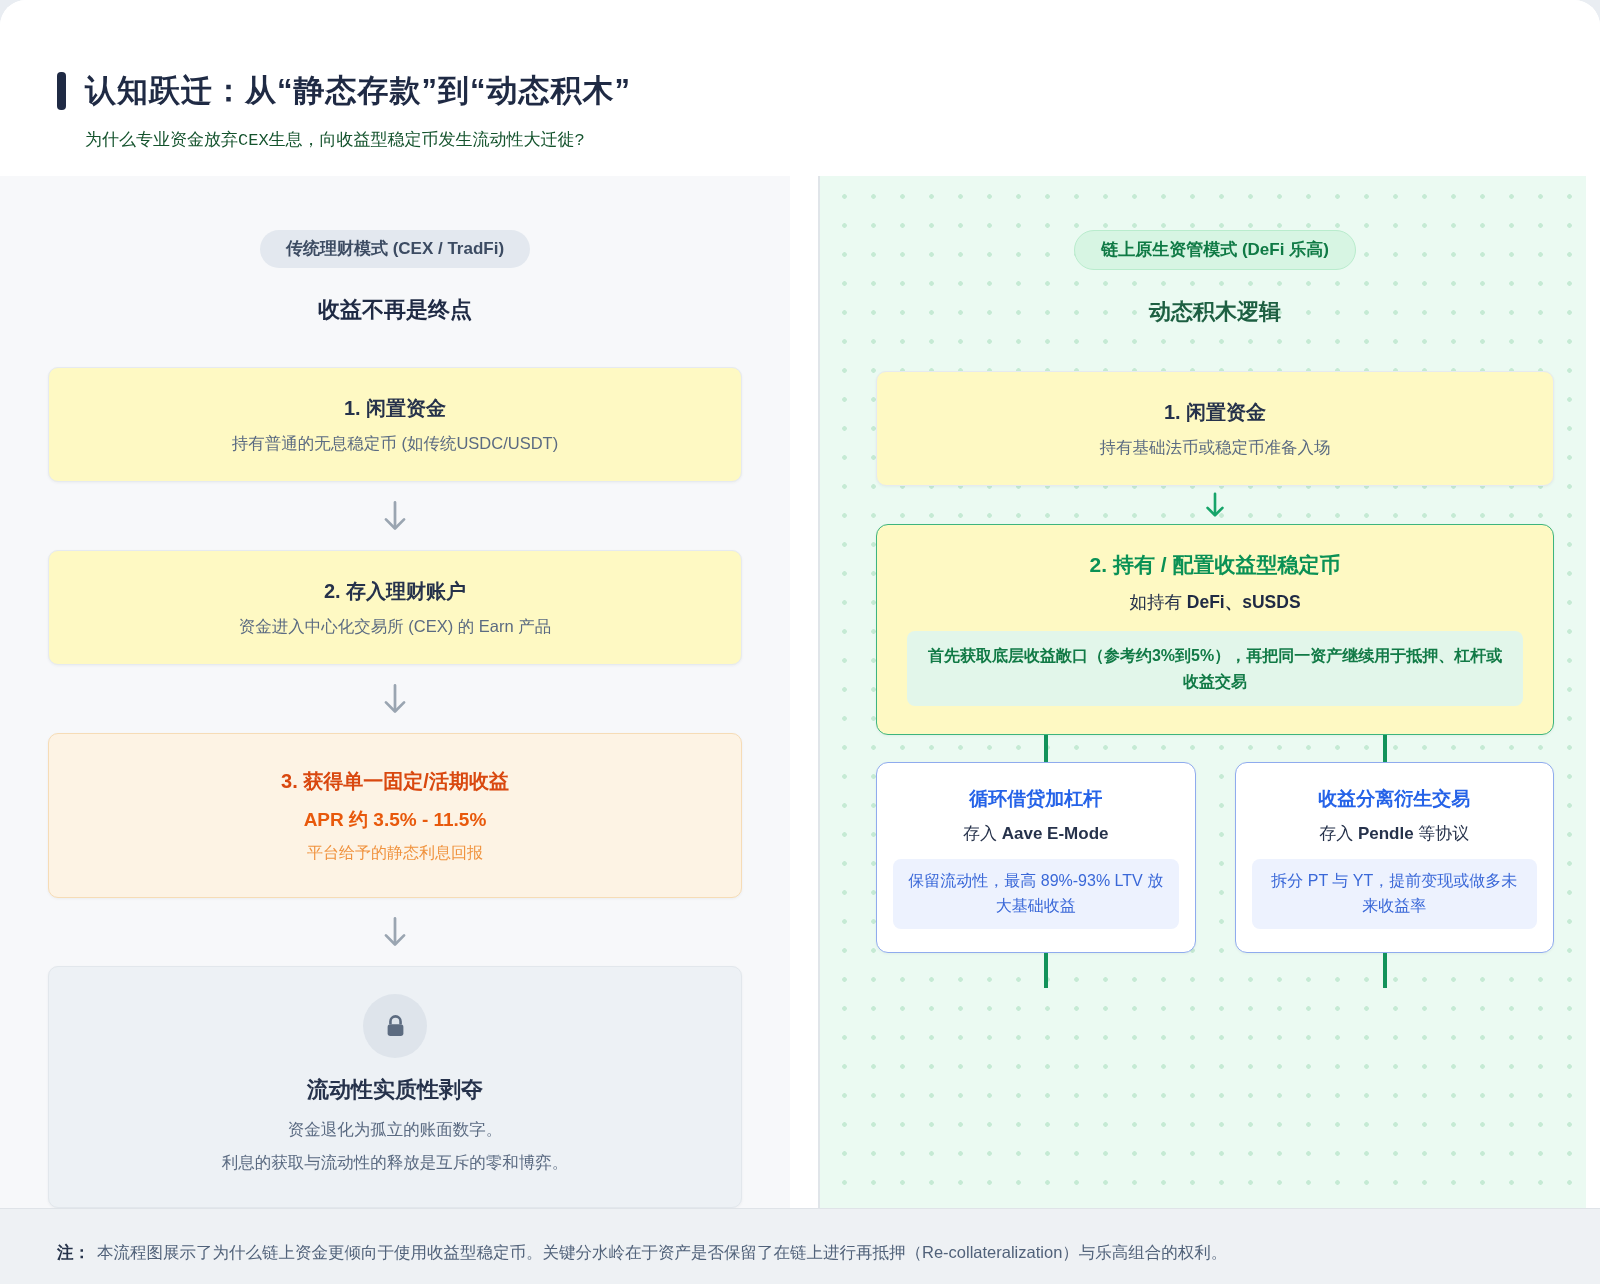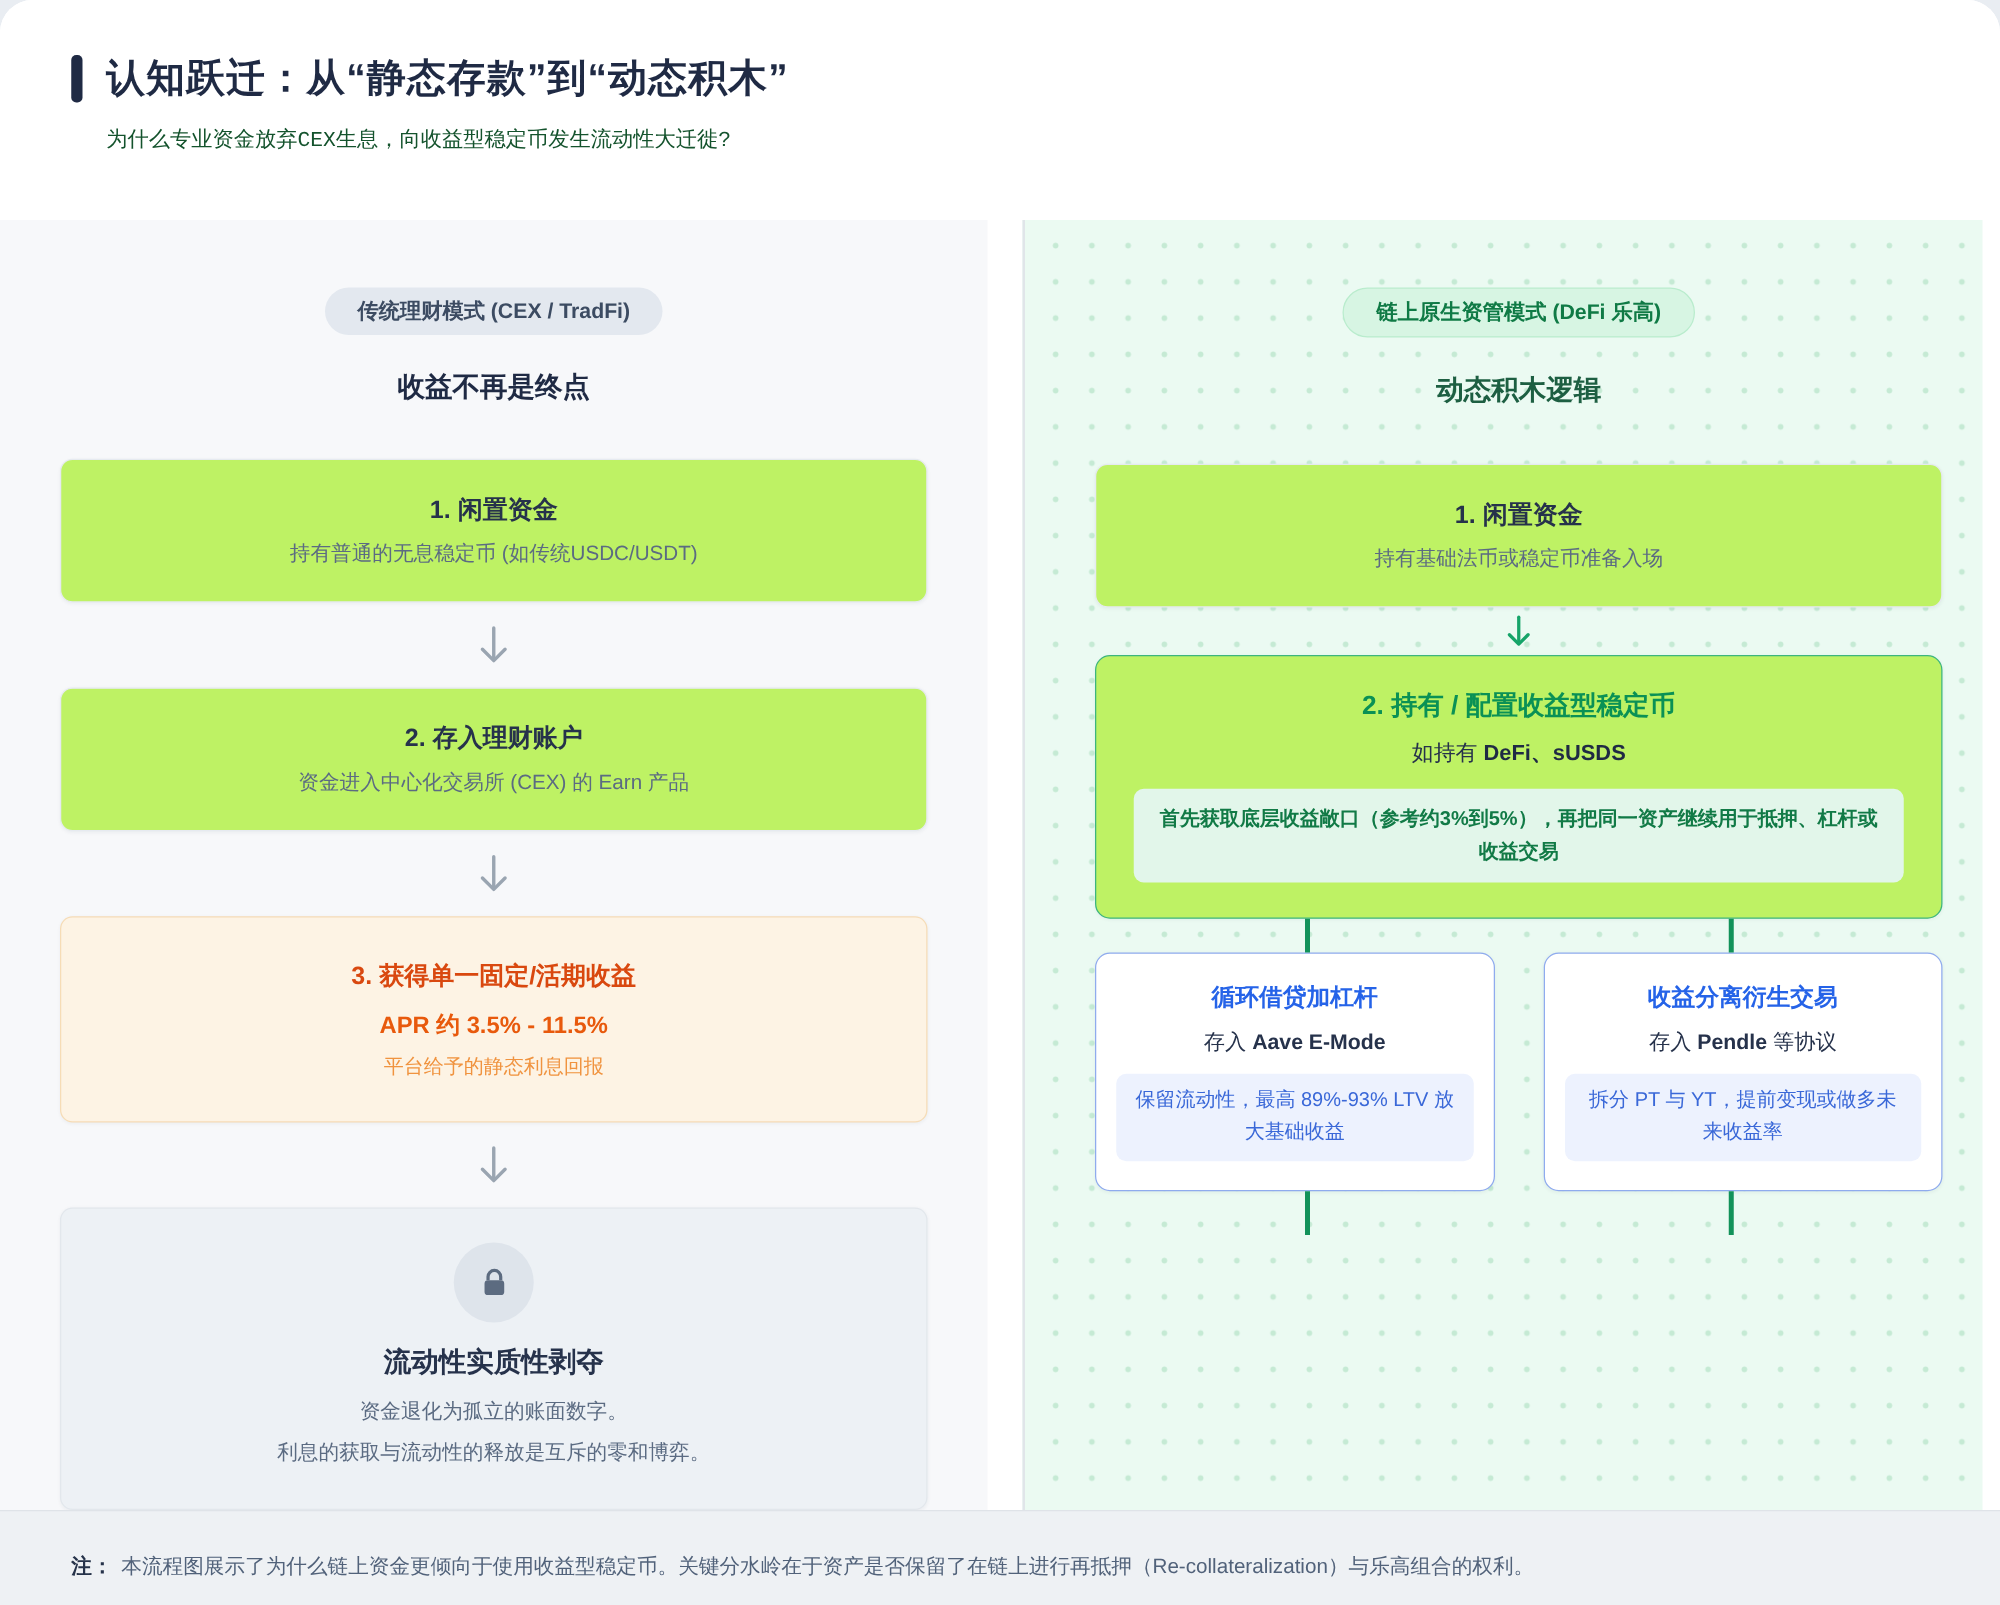--- a/index.html
+++ b/index.html
@@ -11,21 +11,21 @@
   }
   .page {
     width:1600px; height:1284px;
     background:#ffffff;
     border-radius:26px 26px 0 0;
     overflow:hidden;
     display:flex; flex-direction:column;
   }
 
   
-  .hdr { height:176px; padding:42px 0 0 57px; background:#ffffff; flex:none; }
+  .hdr { height:176px; padding:70px 0 0 57px; background:#ffffff; flex:none; }
   .title-row { display:flex; align-items:center; }
   .title-accent { width:9px; height:38px; border-radius:4px; background:#1f2a44; flex:none; }
   .page-title { margin:0 0 0 19px; font-size:31px; font-weight:bold; color:#1f2a44; letter-spacing:1px; }
   .page-subtitle { margin:16px 0 0 28px; font-size:17px; color:#14532d;font-family:Liberation Mono, monospace; }
 
   
   .columns { flex:1; display:flex; }
   .col { height:100%; }
   .col-left { width:790px; background:#f7f8fa; padding:54px 48px 0 48px; }
   .col-right {
@@ -40,21 +40,21 @@
   }
 
   .badge { display:block; width:max-content; margin:0 auto; padding:9px 26px; border-radius:999px; font-weight:bold; font-size:17px; line-height:20px; }
   .badge-gray { background:#e3e8ef; color:#3c4b62; }
   .badge-green { background:#d7f5e3; color:#0f7a45; border:1px solid #b9eccd; }
 
   .col-heading { text-align:center; font-size:22px; font-weight:bold; margin-top:27px; }
   .col-left .col-heading { color:#1f2a44; }
   .col-right .col-heading { color:#1d5f42; }
 
-  .card { background:#bef264; border:1px solid #e6eaf0; border-radius:10px; text-align:center; box-shadow:0 1px 3px rgba(20,30,50,0.05); }
+  .card { background:#fef9c3; border:1px solid #e6eaf0; border-radius:10px; text-align:center; box-shadow:0 1px 3px rgba(20,30,50,0.05); }
   .step-card { margin-top:42px; padding:26px 20px; }
   .card-title { font-size:20px; font-weight:bold; color:#26324b; line-height:28px; }
   .card-desc { font-size:16.5px; color:#5b6b82; margin-top:9px; line-height:24px; }
 
   .arrow-wrap { display:flex; justify-content:center; align-items:center; height:68px; }
   .arrow-wrap-sm { display:flex; justify-content:center; align-items:center; height:38px; }
 
   .card-orange { background:#fdf3e4; border-color:#f6dcb6; padding:33px 8px; margin-top:0; }
   .card-orange .card-title { color:#d9480f; }
   .orange-apr { font-size:19px; font-weight:bold; color:#e8590c; margin-top:12px; }

